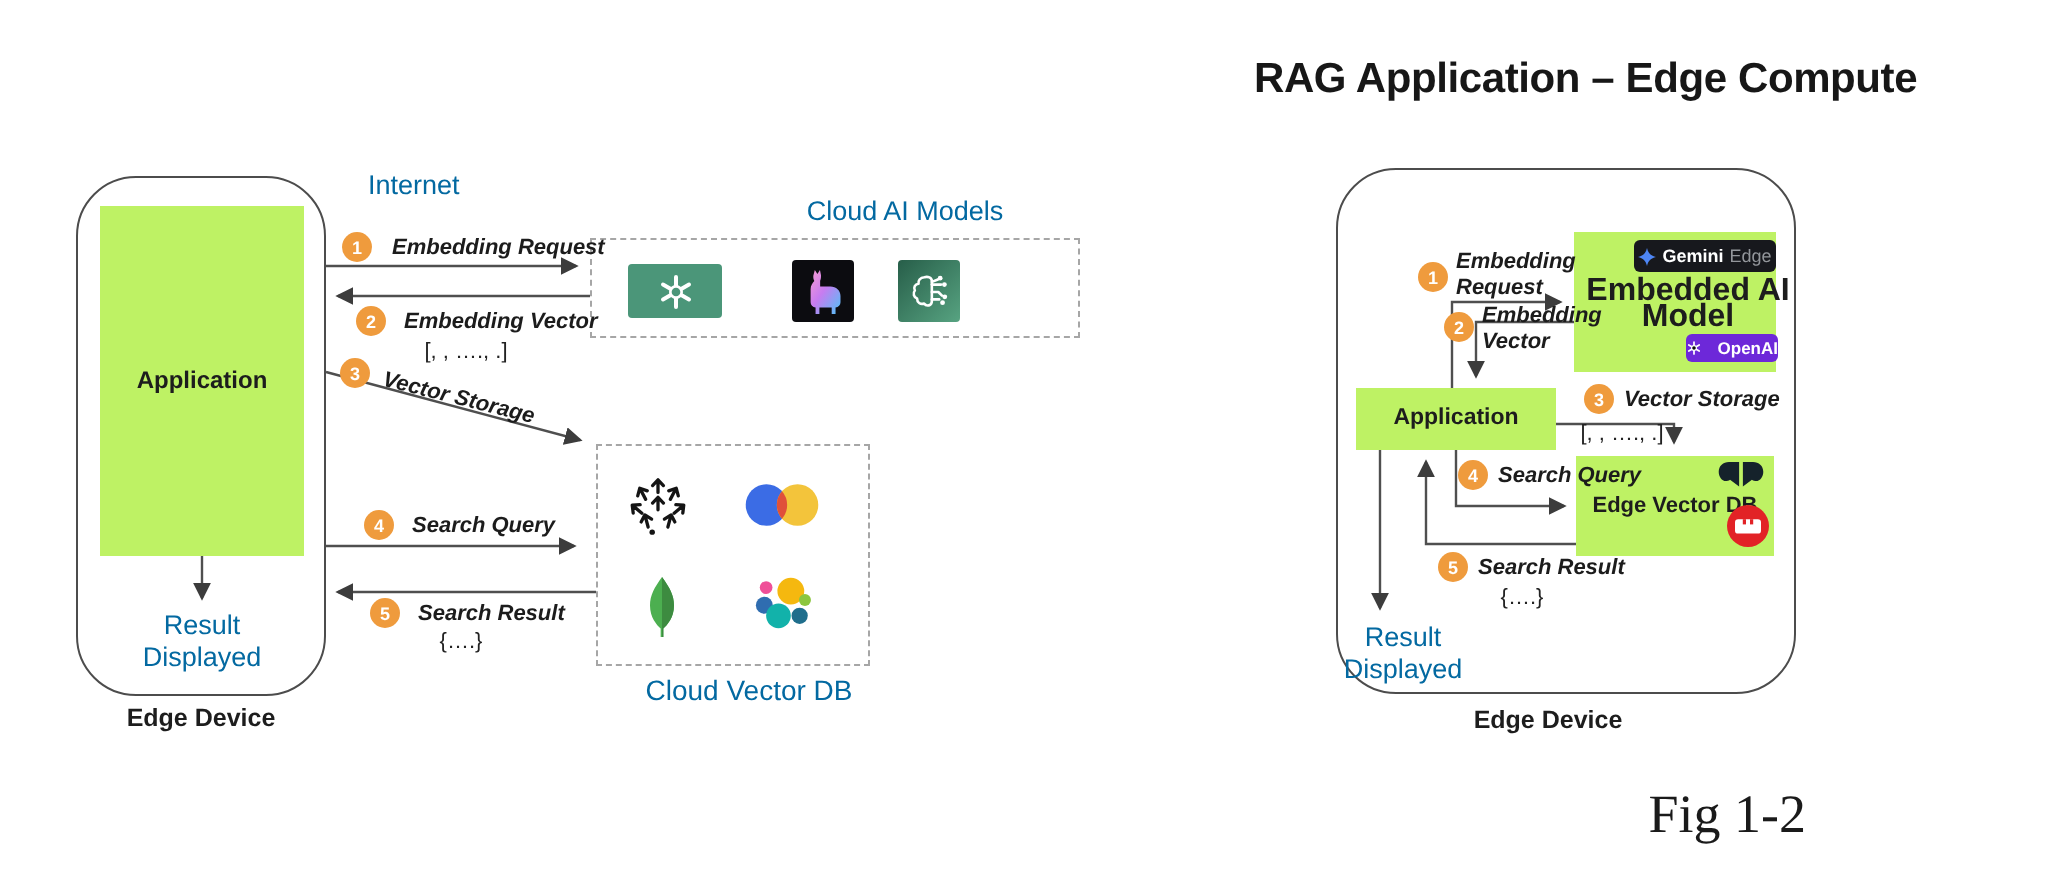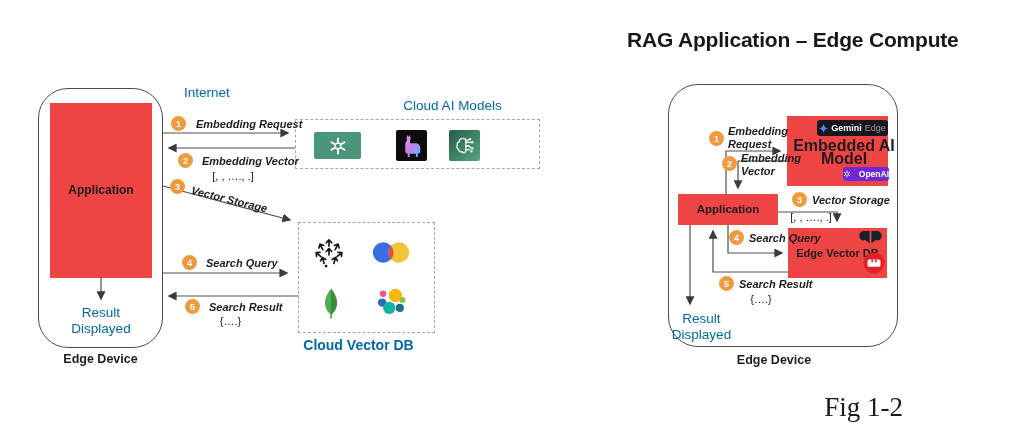--- a/index.html
+++ b/index.html
@@ -1,21 +1,21 @@
 <!DOCTYPE html>
 <html><head>
 <meta charset="utf-8">
 <style>
   html,body{margin:0;padding:0;background:#fff;}
   #stage{position:relative;width:1024px;height:437px;background:#fff;overflow:hidden;
          font-family:"Liberation Sans",sans-serif;color:#111;}
   .abs{position:absolute;}
   .title{font-size:21px;font-weight:700;letter-spacing:-0.2px;color:#171717;}
   .device{border:1.6px solid #4c4c4c;border-radius:30px;background:#fff;box-sizing:border-box;}
-  .bluebox{background:#ef4444;display:flex;align-items:center;justify-content:center;}
+  .bluebox{background:#bef264;display:flex;align-items:center;justify-content:center;}
   .boxlabel{font-weight:700;font-size:12px;color:#1d1d1d;text-align:center;white-space:pre-line;line-height:13px;}
   .dashedbox{border:1.2px dashed #a6a6a6;background:#fff;box-sizing:border-box;}
   .seclabel{font-size:13.5px;color:#0369a1;}
   .badge{width:15px;height:15px;border-radius:50%;background:#EF9B3D;color:#fff;font-weight:700;
          font-size:9px;display:flex;align-items:center;justify-content:center;}
   .steplbl{font-style:italic;font-weight:600;font-size:11px;color:#1c1c1c;white-space:pre-line;line-height:13px;}
   .sub{font-size:11px;color:#222;text-align:center;}
   .pre{white-space:pre-line;}
   .caption{font-family:"Liberation Serif",serif;font-size:27px;color:#1a1a1a;text-align:center;}
   .darkbadge{background:#17181d;border-radius:3px;display:flex;align-items:center;justify-content:center;gap:3px;}
@@ -28,21 +28,21 @@
 
 
   <div class="abs device" style="left:38px;top:88px;width:125px;height:260px;"></div>
   <div class="abs bluebox" style="left:50px;top:103px;width:102px;height:175px;">
     <div class="boxlabel">Application</div>
   </div>
 
   <div class="abs dashedbox" style="left:295px;top:119px;width:245px;height:50px;"></div>
   <div class="abs seclabel ctr" style="left:380px;top:98px;width:145px;">Cloud AI Models</div>
   <div class="abs dashedbox" style="left:298px;top:222px;width:137px;height:111px;"></div>
-  <div class="abs seclabel ctr" style="left:290px;top:337px;width:137px;font-size:14px;font-weight:bold;">Cloud Vector DB</div>
+  <div class="abs seclabel ctr" style="left:306px;top:337px;width:137px;font-size:14px;">Cloud Vector DB</div>
 
   <div class="abs seclabel" style="left:184px;top:85px;">Internet</div>
 
   <div class="abs title" style="left:627px;top:28px;">RAG Application – Edge Compute</div>
 
   <div class="abs device" style="left:668px;top:84px;width:230px;height:263px;"></div>
 
   <div class="abs bluebox" style="left:787px;top:116px;width:101px;height:70px;"></div>
   <div class="abs bluebox" style="left:678px;top:194px;width:100px;height:31px;">
     <div class="boxlabel" style="font-size:11.5px;">Application</div>

